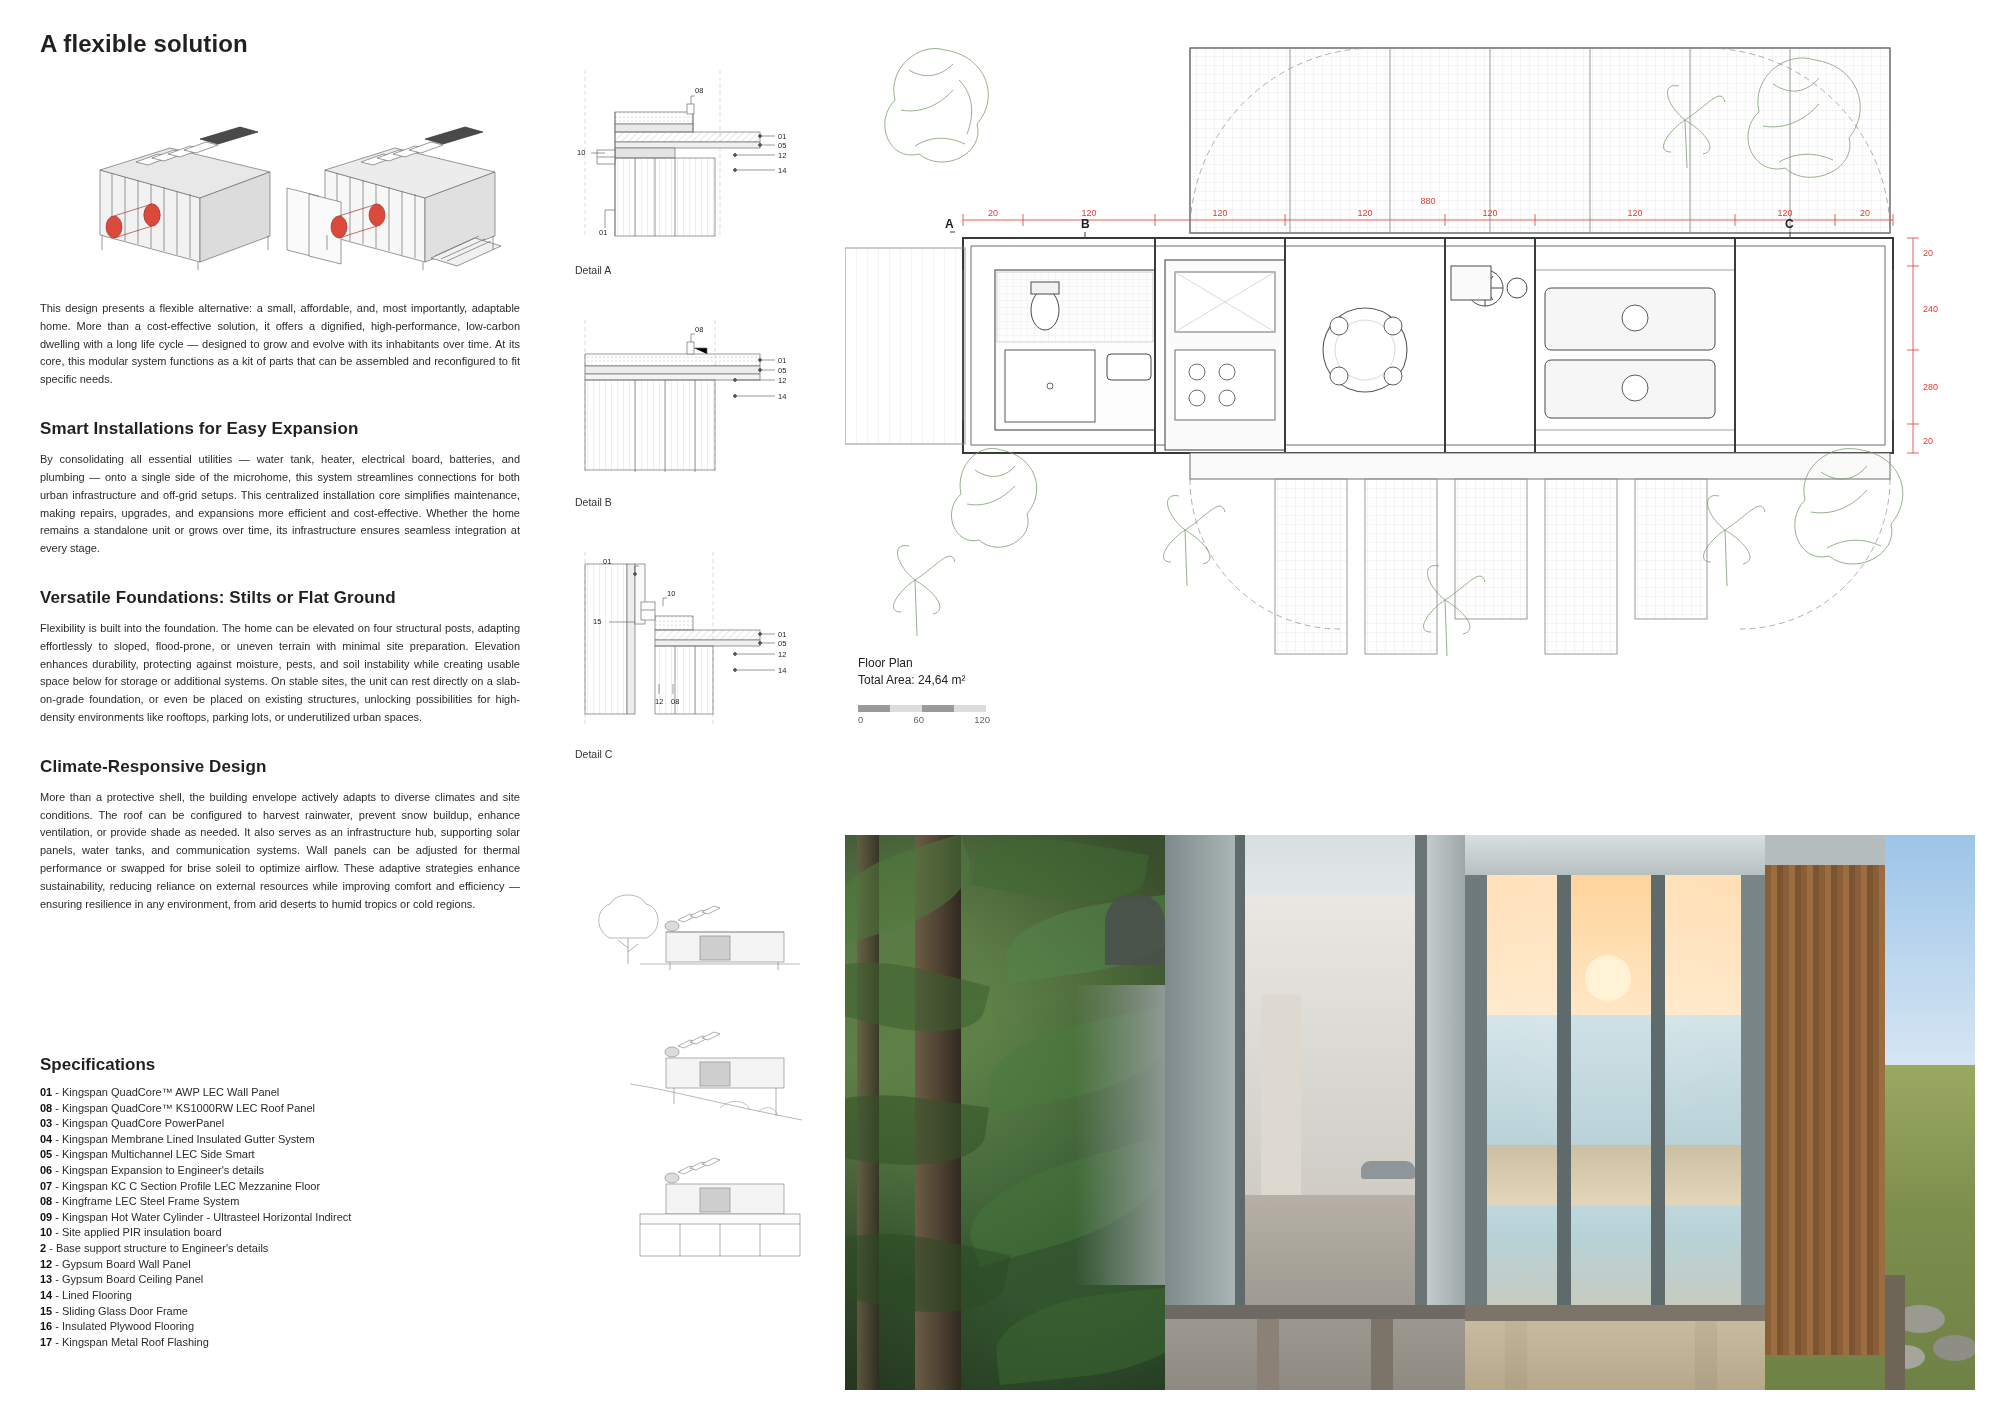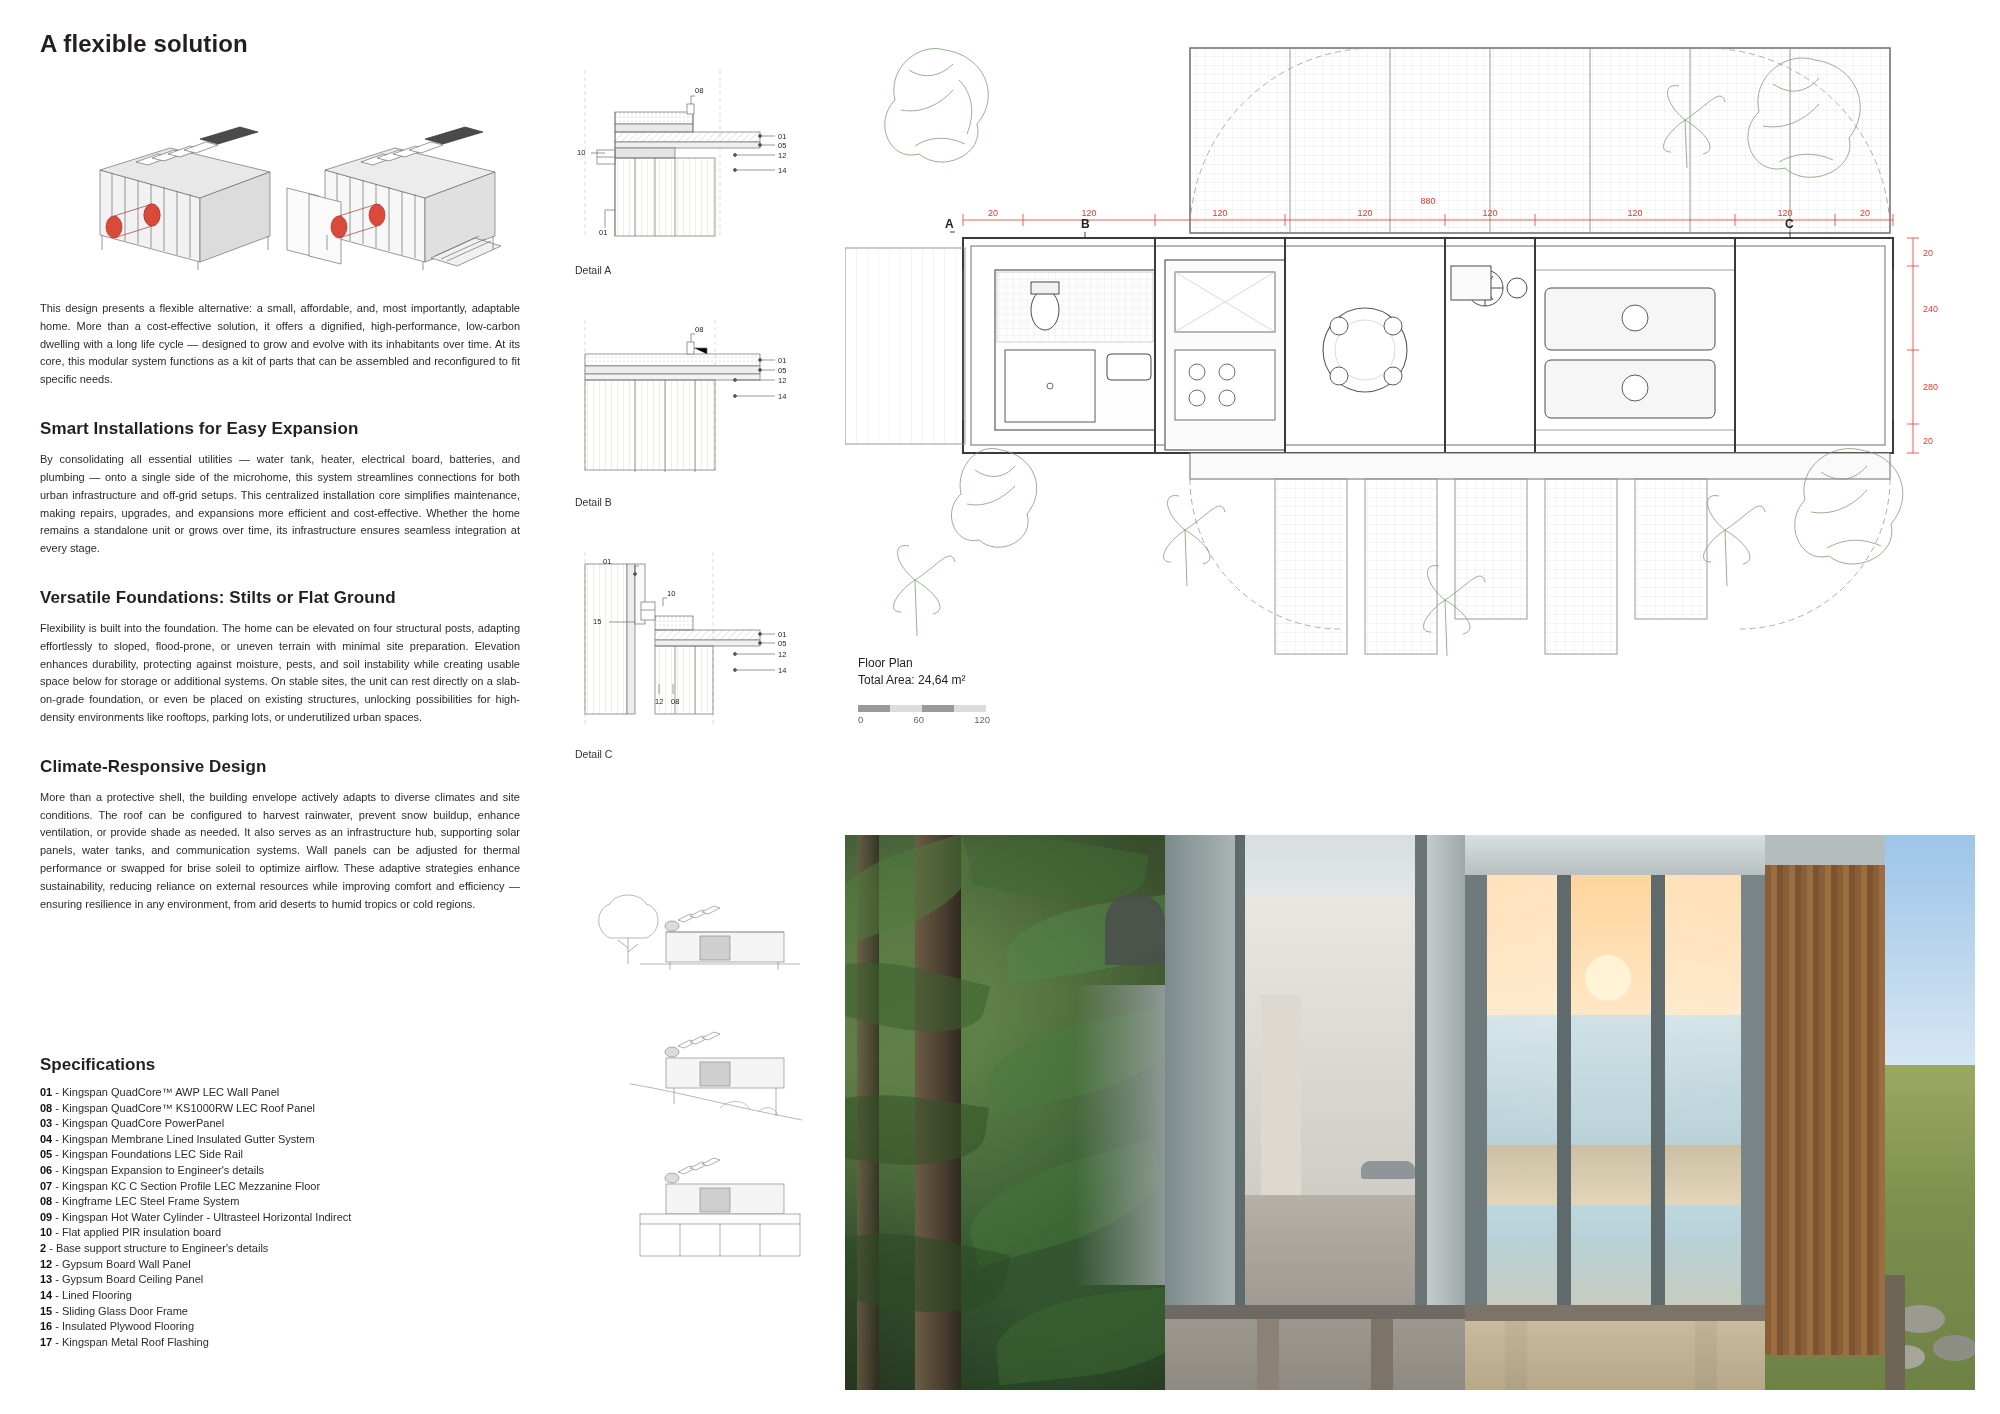--- a/index.html
+++ b/index.html
@@ -152,26 +152,26 @@
     <h2 class="sec">Climate-Responsive Design</h2>
     <p class="body">More than a protective shell, the building envelope actively adapts to diverse climates and site conditions. The roof can be configured to harvest rainwater, prevent snow buildup, enhance ventilation, or provide shade as needed. It also serves as an infrastructure hub, supporting solar panels, water tanks, and communication systems. Wall panels can be adjusted for thermal performance or swapped for brise soleil to optimize airflow. These adaptive strategies enhance sustainability, reducing reliance on external resources while improving comfort and efficiency — ensuring resilience in any environment, from arid deserts to humid tropics or cold regions.</p>
   </div>
 
   <div class="specs">
     <h2>Specifications</h2>
     <div class="spec-row"><span class="num">01</span> - <span>Kingspan QuadCore™ AWP LEC Wall Panel</span></div>
     <div class="spec-row"><span class="num">08</span> - <span>Kingspan QuadCore™ KS1000RW LEC Roof Panel</span></div>
     <div class="spec-row"><span class="num">03</span> - <span>Kingspan QuadCore PowerPanel</span></div>
     <div class="spec-row"><span class="num">04</span> - <span>Kingspan Membrane Lined Insulated Gutter System</span></div>
-    <div class="spec-row"><span class="num">05</span> - <span>Kingspan Foundations LEC Side Rail</span></div>
+    <div class="spec-row"><span class="num">05</span> - <span>Kingspan Multichannel LEC Side Smart</span></div>
     <div class="spec-row"><span class="num">06</span> - <span>Kingspan Expansion to Engineer's details</span></div>
     <div class="spec-row"><span class="num">07</span> - <span>Kingspan KC C Section Profile LEC Mezzanine Floor</span></div>
     <div class="spec-row"><span class="num">08</span> - <span>Kingframe LEC Steel Frame System</span></div>
     <div class="spec-row"><span class="num">09</span> - <span>Kingspan Hot Water Cylinder - Ultrasteel Horizontal Indirect</span></div>
-    <div class="spec-row"><span class="num">10</span> - <span>Flat applied PIR insulation board</span></div>
+    <div class="spec-row"><span class="num">10</span> - <span>Site applied PIR insulation board</span></div>
     <div class="spec-row"><span class="num">2</span> - <span>Base support structure to Engineer's details</span></div>
     <div class="spec-row"><span class="num">12</span> - <span>Gypsum Board Wall Panel</span></div>
     <div class="spec-row"><span class="num">13</span> - <span>Gypsum Board Ceiling Panel</span></div>
     <div class="spec-row"><span class="num">14</span> - <span>Lined Flooring</span></div>
     <div class="spec-row"><span class="num">15</span> - <span>Sliding Glass Door Frame</span></div>
     <div class="spec-row"><span class="num">16</span> - <span>Insulated Plywood Flooring</span></div>
     <div class="spec-row"><span class="num">17</span> - <span>Kingspan Metal Roof Flashing</span></div>
   </div>
 
   <div class="details">

